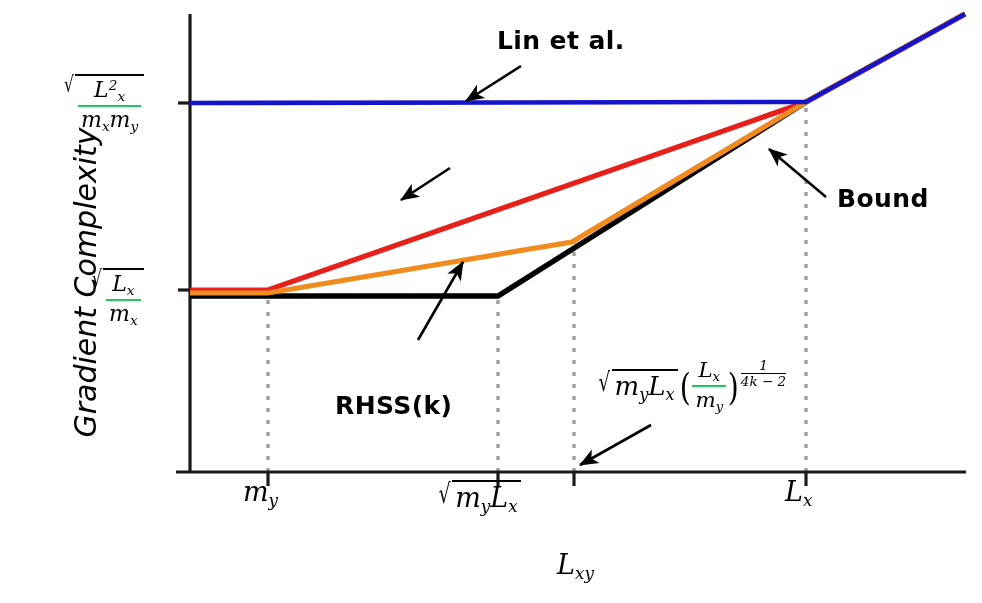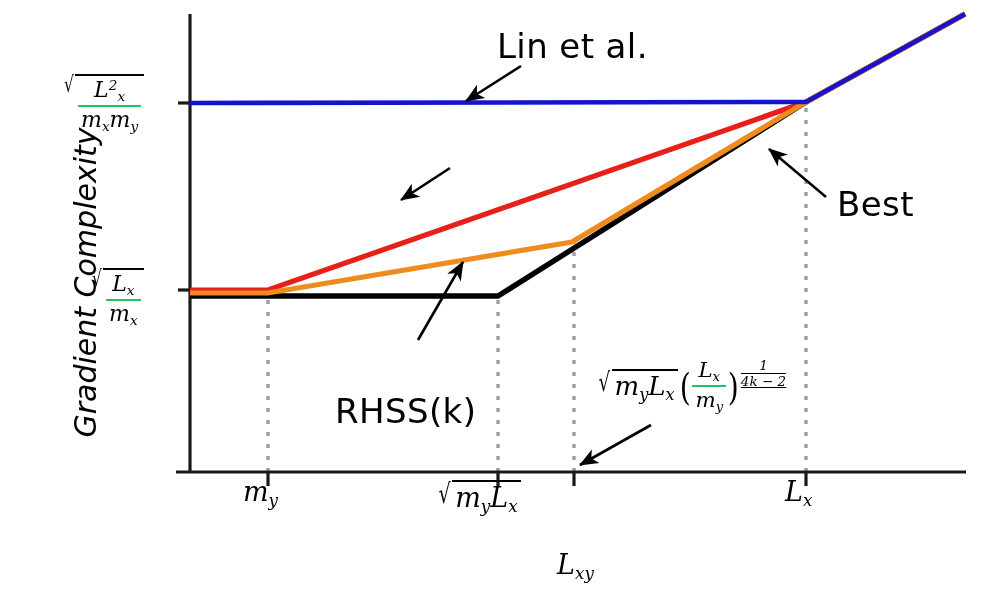--- a/index.html
+++ b/index.html
@@ -27,22 +27,22 @@
   }
   .lbl {
     position: absolute;
     color: #000000;
     white-space: nowrap;
     font-family: "DejaVu Sans", sans-serif;
   }
   
   .hand {
     font-family: "DejaVu Sans", sans-serif;
-    font-size: 34px;
-    font-weight: 400;
+    font-size: 25px;
+    font-weight: 700;
     letter-spacing: 0.4px;
   }
   #lbl-lin        { left: 497px; top: 26px; }
   #lbl-pbr        { left: 228px; top: 135px; }
   #lbl-rhss       { left: 335px; top: 347px; margin-top: 44px; }
   #lbl-lower      { left: 837px; top: 185px; text-align: left; line-height: 1.12; }
   
   #y-axis-title {
     position: absolute;
     left: -105px;
@@ -112,21 +112,21 @@
     transform: scaleX(0.75);
   }
   #expr-lxy .expfrac {
     display: inline-block;
     vertical-align: 0.55em;
     font-size: 0.52em;
     text-align: center;
     line-height: 1.05;
   }
   #expr-lxy .expfrac > .num { display: block; }
-  #expr-lxy .expfrac > .den { display: block; border-top: 1.6px solid #000; text-decoration: underline; }
+  #expr-lxy .expfrac > .den { display: block; border-top: 1.6px solid #000; }
 </style>
 </head>
 <body>
 
 <div id="figure">
 
   <svg id="plot-svg" viewBox="0 0 982 603" xmlns="http://www.w3.org/2000/svg">
     <defs>
       <marker id="arrowhead" markerWidth="9" markerHeight="9" refX="7.2" refY="3.3" orient="auto" markerUnits="strokeWidth">
         <path d="M0.3,0.3 L7.6,3.3 L0.3,6.3 L2.2,3.3 Z" fill="#000"></path>
@@ -227,16 +227,16 @@
       <span class="den">4k − 2</span>
     </span>
   </div>
 
   <div class="lbl hand" id="lbl-lin">Lin et al.</div>
 
 
   <div class="lbl hand" id="lbl-rhss">RHSS(k)</div>
 
   <div class="lbl hand" id="lbl-lower">
-    <div>Best</div>
+    <div>Bound</div>
   </div>
 
 </div>
 
 </body></html>

